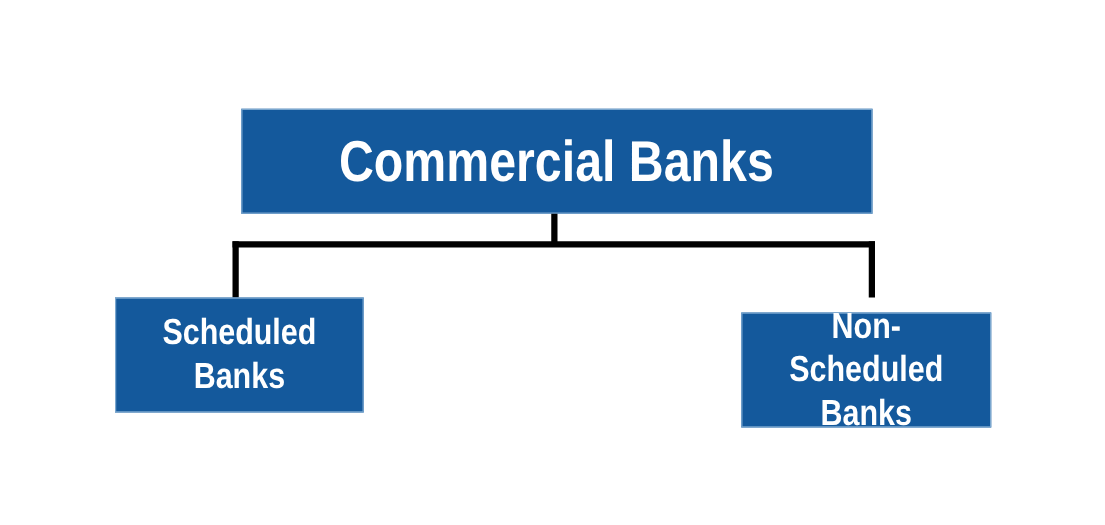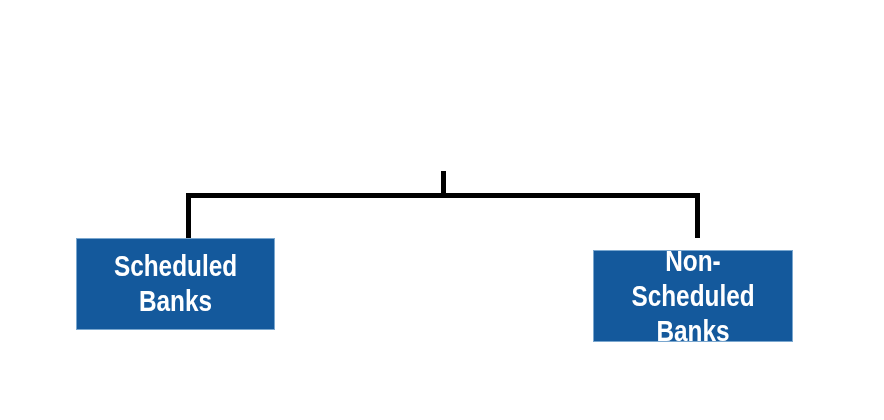--- a/index.html
+++ b/index.html
@@ -39,21 +39,21 @@
     width: 505px;
     height: 84px;
     font-size: 46px;
     letter-spacing: 0px;
   }
   .node-child {
     font-size: 29px;
     line-height: 35px;
   }
   .node-child-left {
-    left: 76px;
+    left: 92px;
     top: 238px;
     width: 199px;
     height: 92px;
   }
   .node-child-right {
     left: 593px;
     top: 250px;
     width: 200px;
     height: 92px;
   }
@@ -84,20 +84,23 @@
     top: 193px;
     width: 5px;
     height: 45px;
   }
 </style>
 </head>
 <body>
 
 <div class="canvas">
 
+  <div class="node node-root">
+    <span class="label">Commercial Banks</span>
+  </div>
 
   <div class="connector conn-stub"></div>
   <div class="connector conn-rail"></div>
   <div class="connector conn-drop-left"></div>
   <div class="connector conn-drop-right"></div>
 
   <div class="node node-child node-child-left">
     <span class="label">Scheduled Banks</span>
   </div>
 

